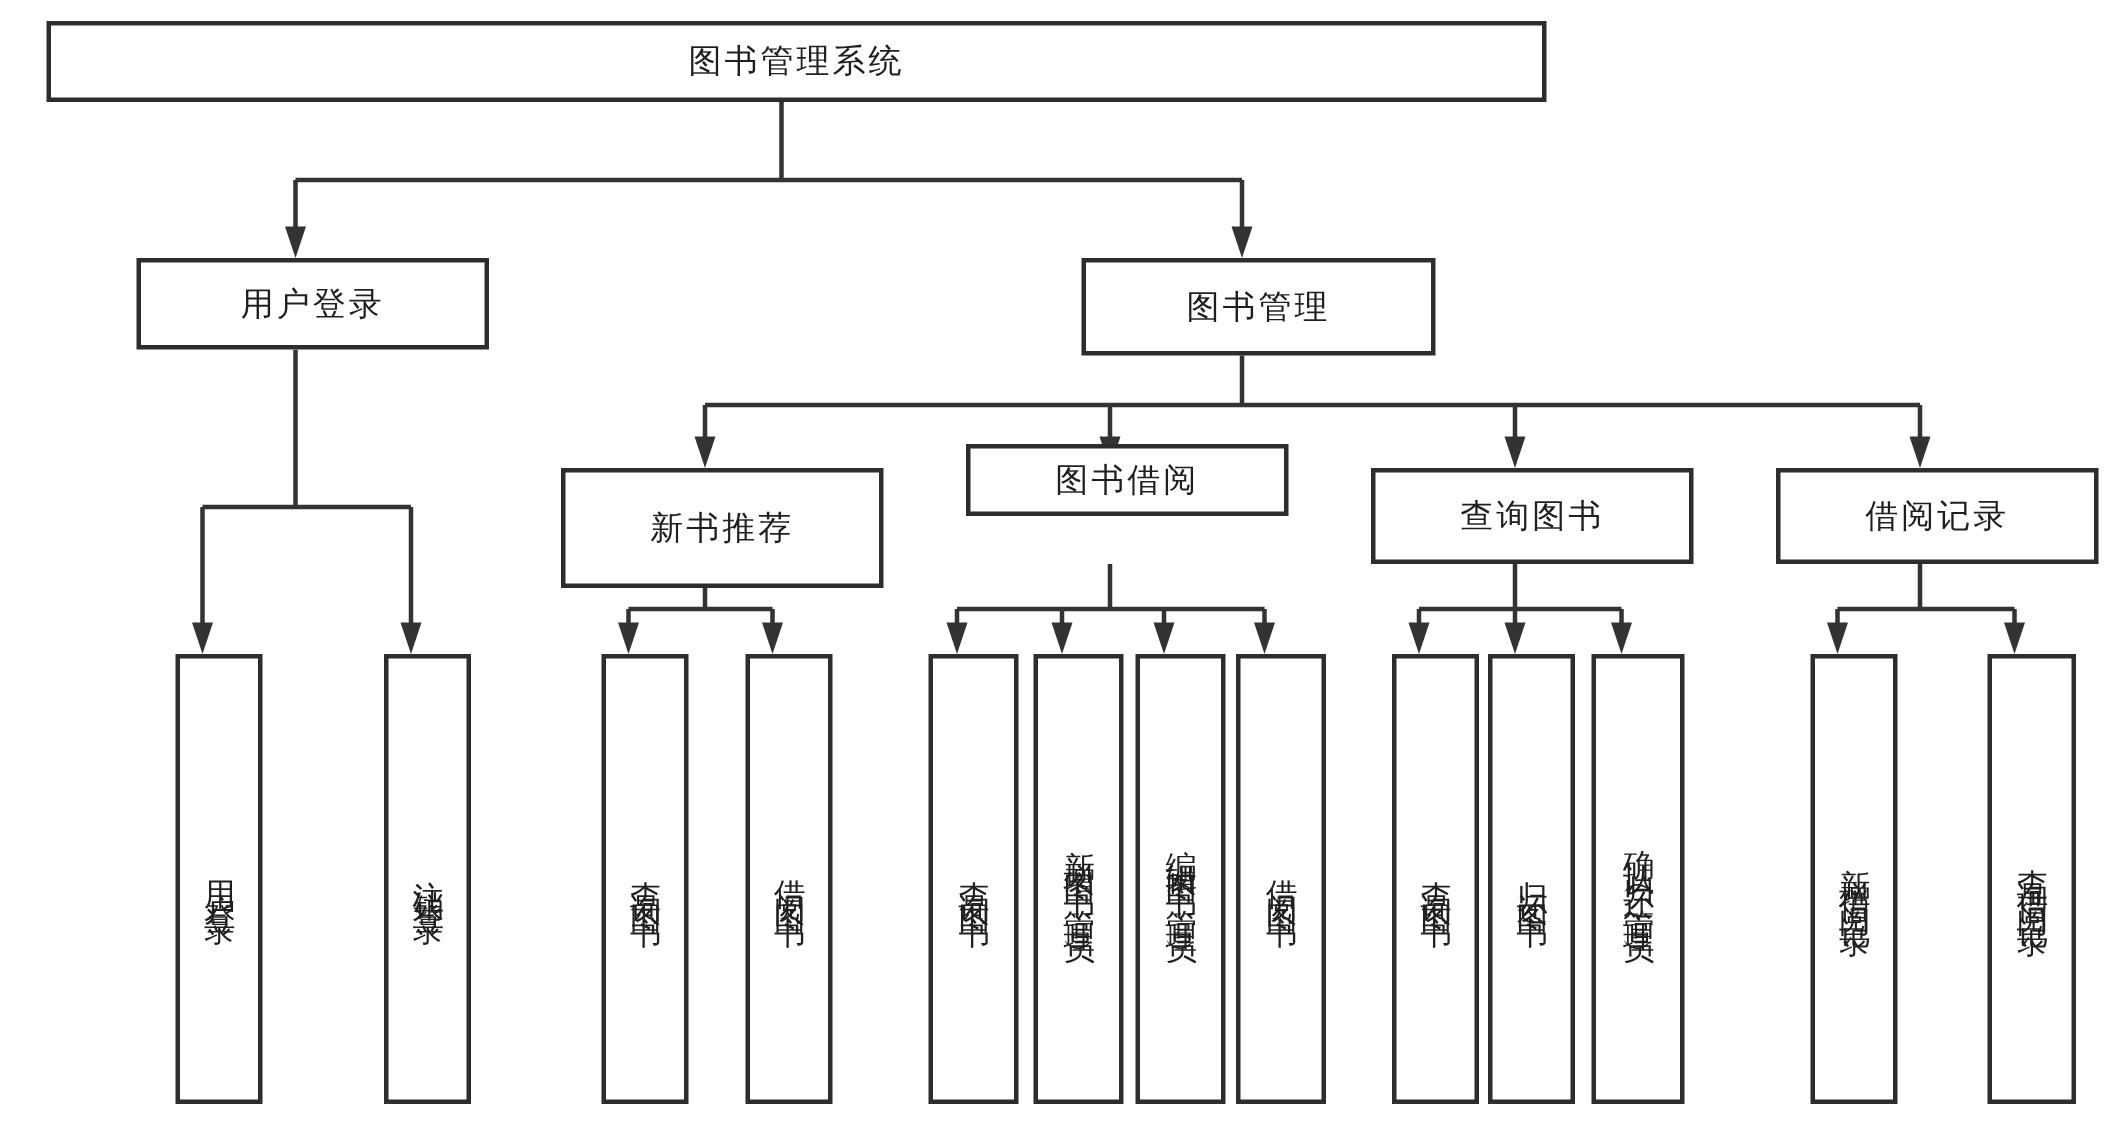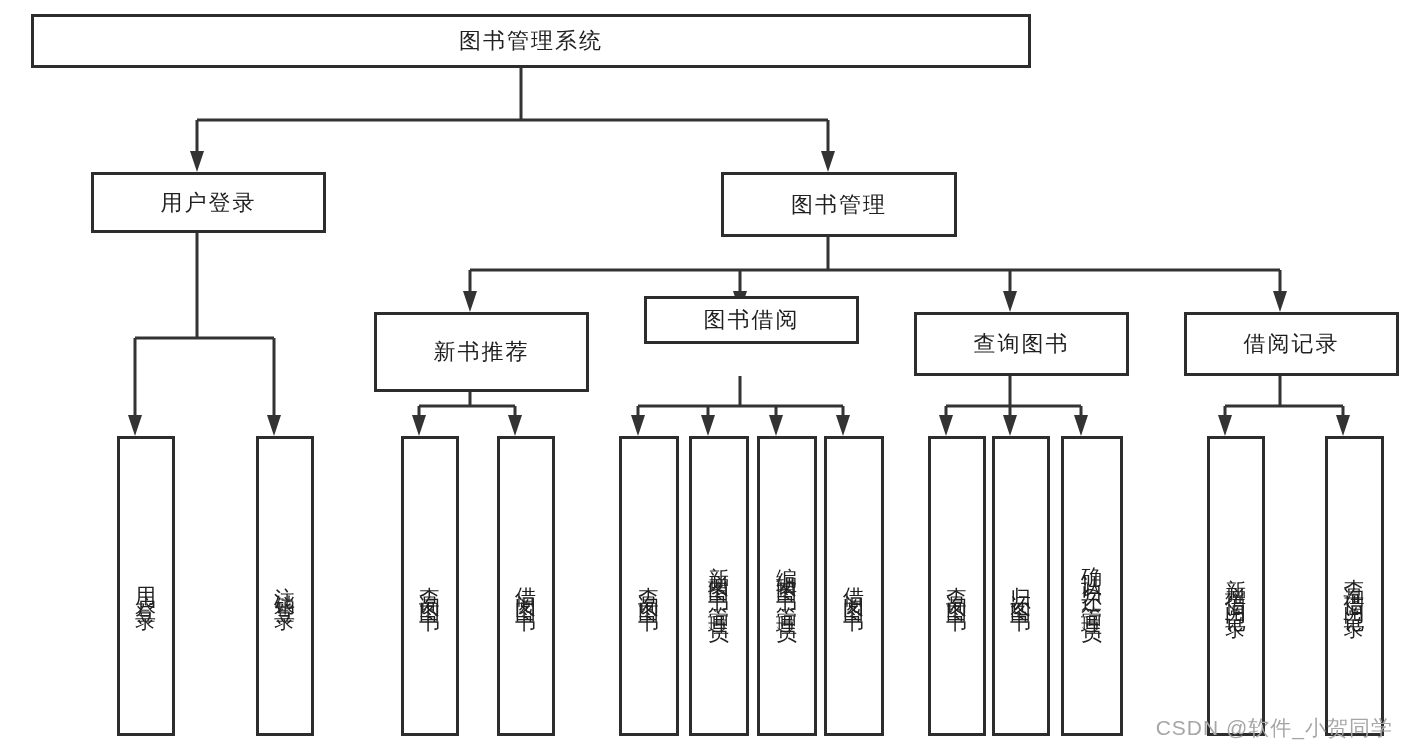--- a/index.html
+++ b/index.html
@@ -169,15 +169,14 @@
     <span class="vtext">确认归还（管理员）</span>
   </div>
 
   <div class="box" style="left:1196px; top:436px; width:58px; height:300px;">
     <span class="vtext">新增借阅记录</span>
   </div>
   <div class="box" style="left:1314px; top:436px; width:59px; height:300px;">
     <span class="vtext">查询借阅记录</span>
   </div>
 
-  <div class="watermark">CSDN @软件_小贺同学</div>
 
 </div>
 
 </body></html>

